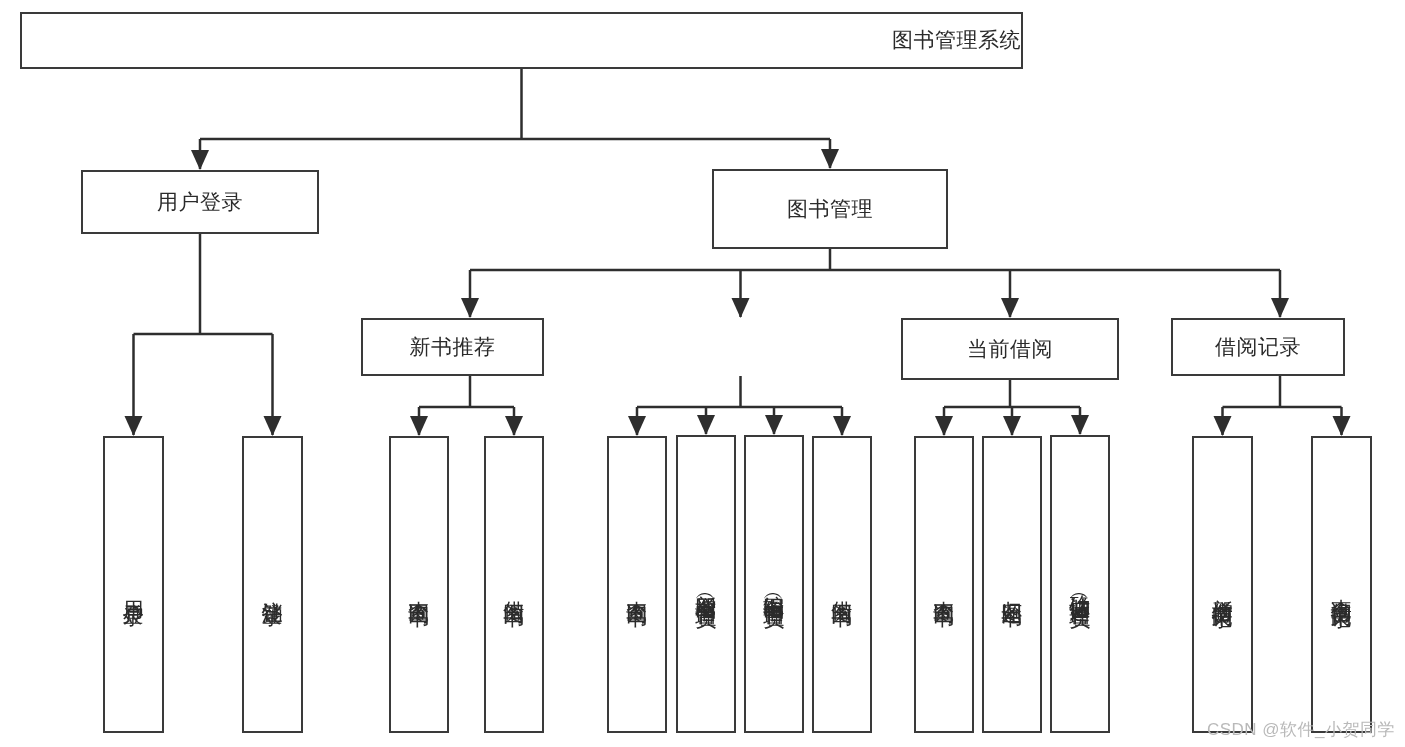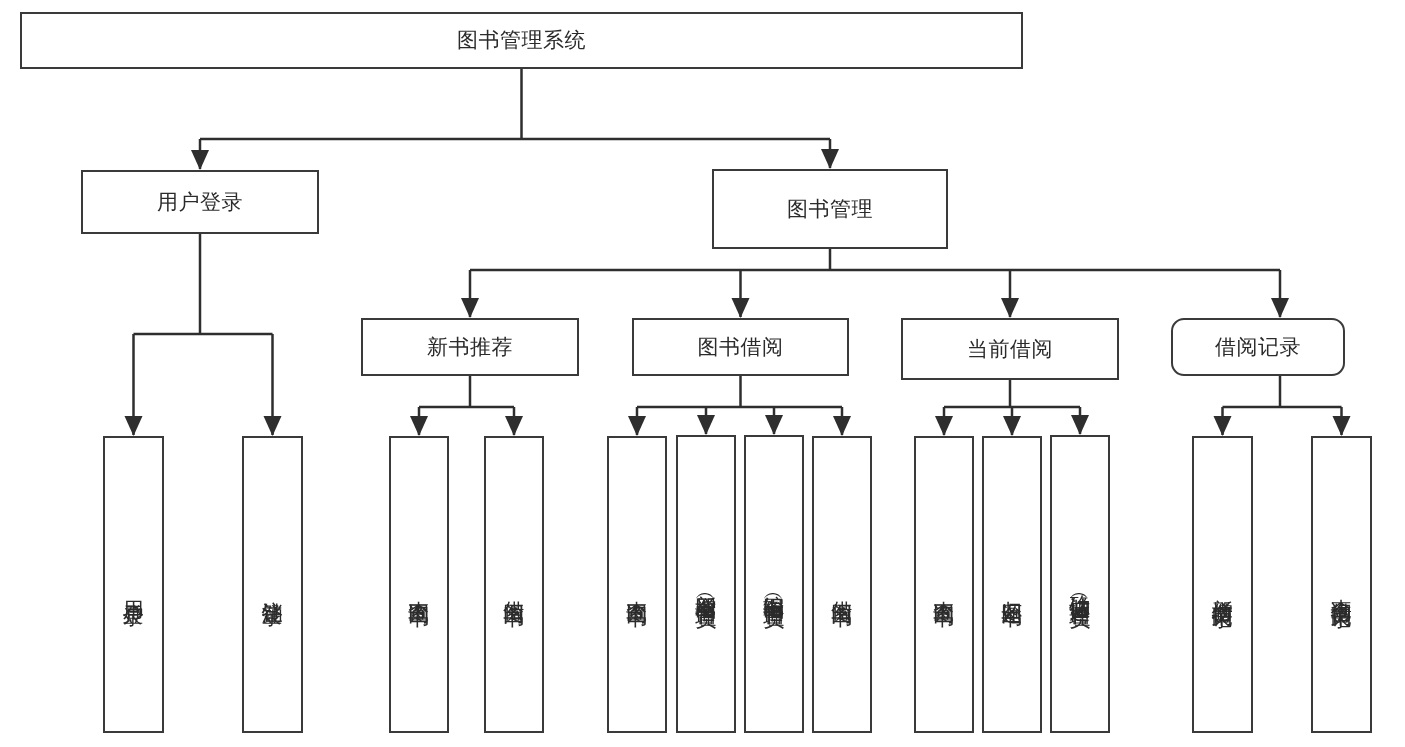--- a/index.html
+++ b/index.html
@@ -118,41 +118,38 @@
       <line x1="1080" y1="407" x2="1080" y2="434" stroke="#2e2e2e" stroke-width="2.5"></line>
       <polygon points="1071,415 1089,415 1080,435" fill="#2e2e2e"></polygon>
       <line x1="1280" y1="376" x2="1280" y2="407" stroke="#2e2e2e" stroke-width="2.5"></line>
       <line x1="1222.5" y1="407" x2="1341.5" y2="407" stroke="#2e2e2e" stroke-width="2.5"></line>
       <line x1="1222.5" y1="407" x2="1222.5" y2="435" stroke="#2e2e2e" stroke-width="2.5"></line>
       <polygon points="1213.5,416 1231.5,416 1222.5,436" fill="#2e2e2e"></polygon>
       <line x1="1341.5" y1="407" x2="1341.5" y2="435" stroke="#2e2e2e" stroke-width="2.5"></line>
       <polygon points="1332.5,416 1350.5,416 1341.5,436" fill="#2e2e2e"></polygon>
     </svg>
 
-  <div class="node" style="left: 20px; top: 12px; width: 1003px; height: 57px;">
+  <div class="node" style="left: 20px; top: 12px; width: 1003px; height: 57px; justify-content: flex-end;">
     <span class="node-label">图书管理系统</span>
   </div>
 
   <div class="node" style="left: 81px; top: 170px; width: 238px; height: 64px;">
     <span class="node-label">用户登录</span>
   </div>
   <div class="node" style="left: 712px; top: 169px; width: 236px; height: 80px;">
     <span class="node-label">图书管理</span>
   </div>
 
-  <div class="node" style="left: 361px; top: 318px; width: 218px; height: 58px;">
+  <div class="node" style="left: 361px; top: 318px; width: 183px; height: 58px;">
     <span class="node-label">新书推荐</span>
-  </div>
-  <div class="node" style="left: 632px; top: 318px; width: 217px; height: 58px;">
-    <span class="node-label">图书借阅</span>
   </div>
   <div class="node" style="left: 901px; top: 318px; width: 218px; height: 62px;">
     <span class="node-label">当前借阅</span>
   </div>
-  <div class="node" style="left: 1171px; top: 318px; width: 174px; height: 58px; border-radius: 13px;">
+  <div class="node" style="left: 1171px; top: 318px; width: 174px; height: 58px;">
     <span class="node-label">借阅记录</span>
   </div>
 
   <div class="node vertical" style="left: 103px; top: 436px; width: 61px; height: 297px;">
     <span class="node-label">用户登录</span>
   </div>
   <div class="node vertical" style="left: 242px; top: 436px; width: 61px; height: 297px;">
     <span class="node-label">注销登录</span>
   </div>
 
@@ -186,13 +183,14 @@
     <span class="node-label">确认归还（管理员）</span>
   </div>
 
   <div class="node vertical" style="left: 1192px; top: 436px; width: 61px; height: 297px;">
     <span class="node-label">新增借阅记录</span>
   </div>
   <div class="node vertical" style="left: 1311px; top: 436px; width: 61px; height: 297px;">
     <span class="node-label">查询借阅记录</span>
   </div>
 
+  <div class="watermark">CSDN @软件_小贺同学</div>
 </div>
 
 </body></html>

